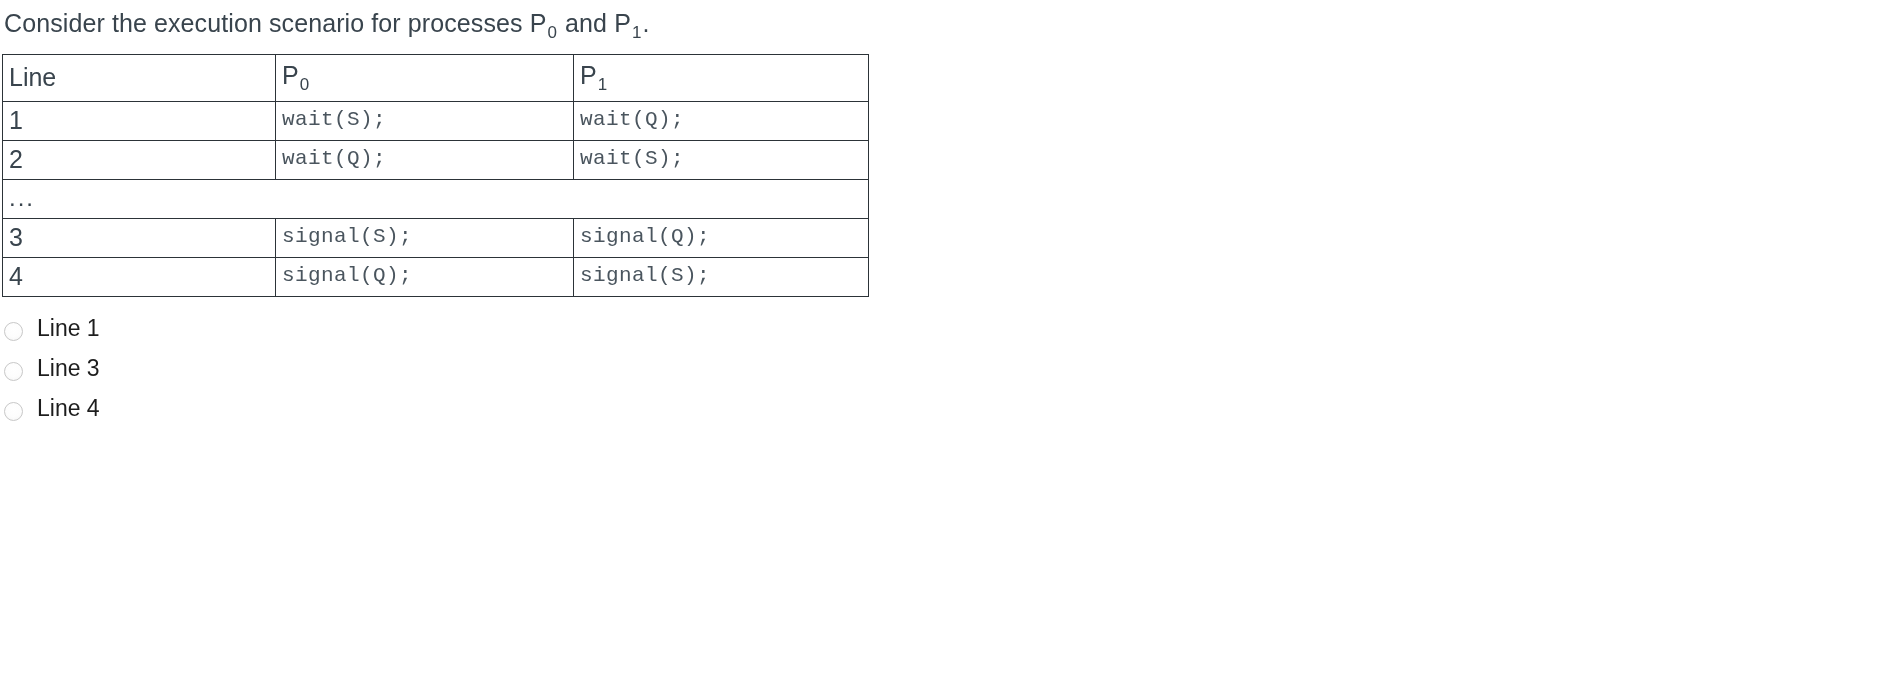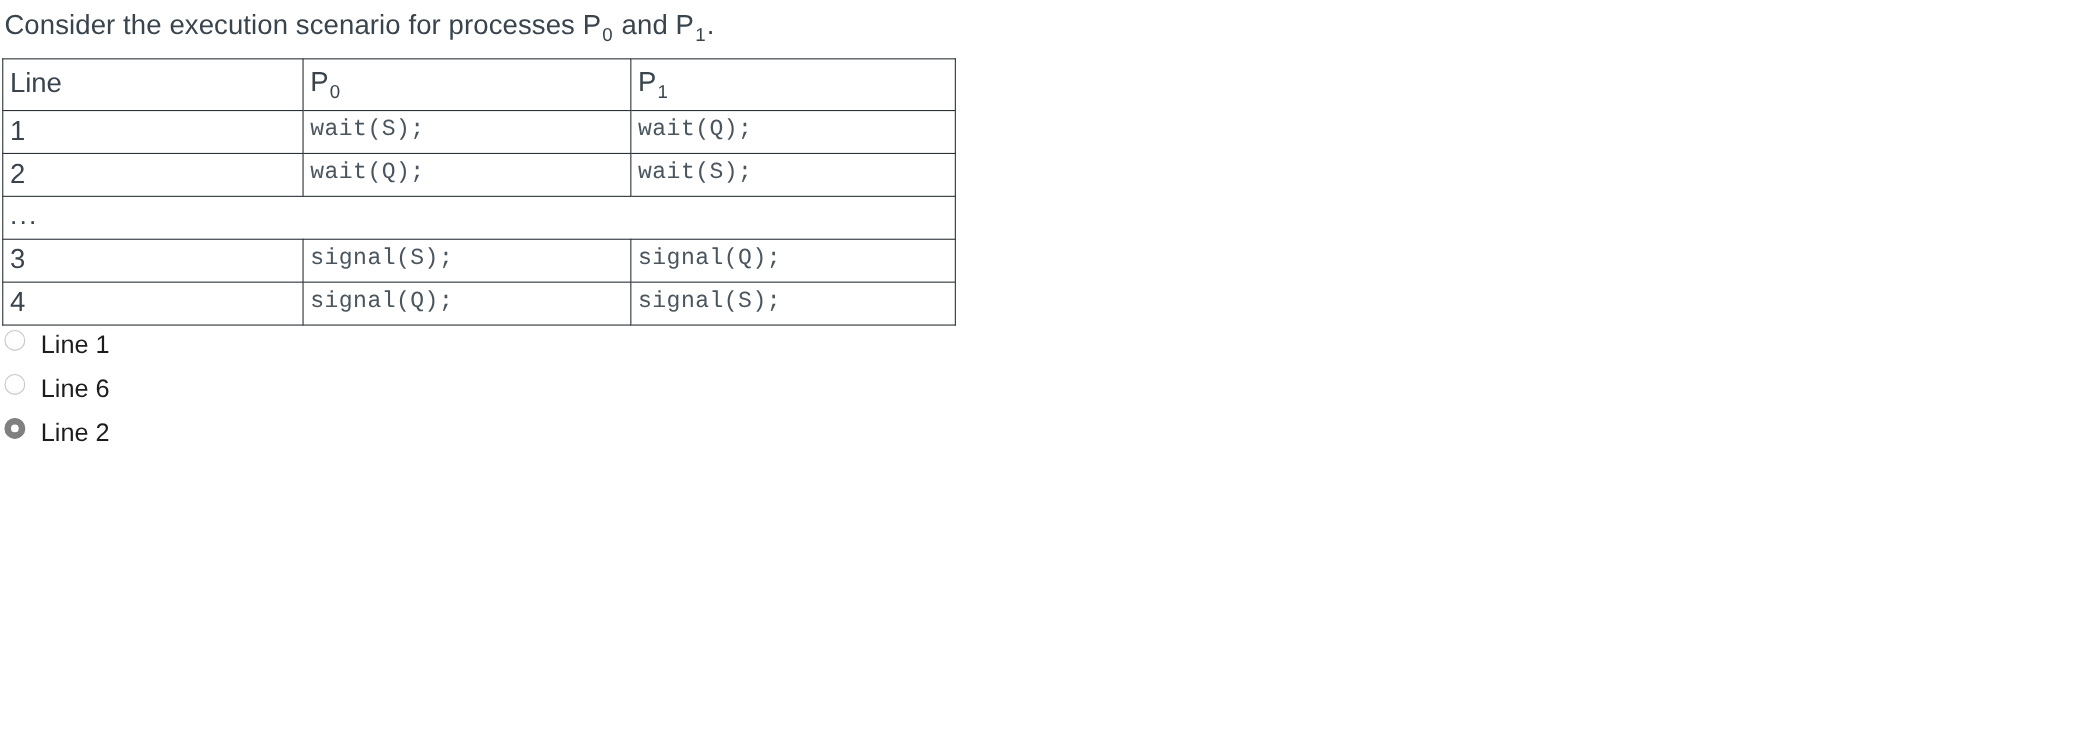--- a/index.html
+++ b/index.html
@@ -99,21 +99,21 @@
     line-height: 30px;
     color: #39444d;
     padding: 12px 0 6px 4px;
     white-space: nowrap;
   }
   .options {
     margin: 4px 0 0 4px;
   }
   .option {
     display: flex;
-    align-items: flex-start;
+    align-items: flex-end;
     height: 40px;
     gap: 14px;
   }
   .radio {
     width: 19px;
     height: 19px;
     border-radius: 50%;
     box-sizing: border-box;
     border: 1px solid #c8c8c8;
     background: radial-gradient(circle at 50% 38%, #ffffff 0%, #fdfdfd 55%, #f3f3f3 100%);
@@ -195,26 +195,26 @@
   </div>
 
 
   <div class="options">
 
     <div class="option">
       <span class="radio"></span>
       <span class="option-label">Line 1</span>
     </div>
 
-
     <div class="option">
       <span class="radio"></span>
-      <span class="option-label">Line 6</span>
+      <span class="option-label">Line 3</span>
     </div>
 
     <div class="option">
-      <span class="radio selected"></span>
-      <span class="option-label">Line 2</span>
+      <span class="radio"></span>
+      <span class="option-label">Line 4</span>
     </div>
 
+
   </div>
 
 </div>
 
 </body></html>

